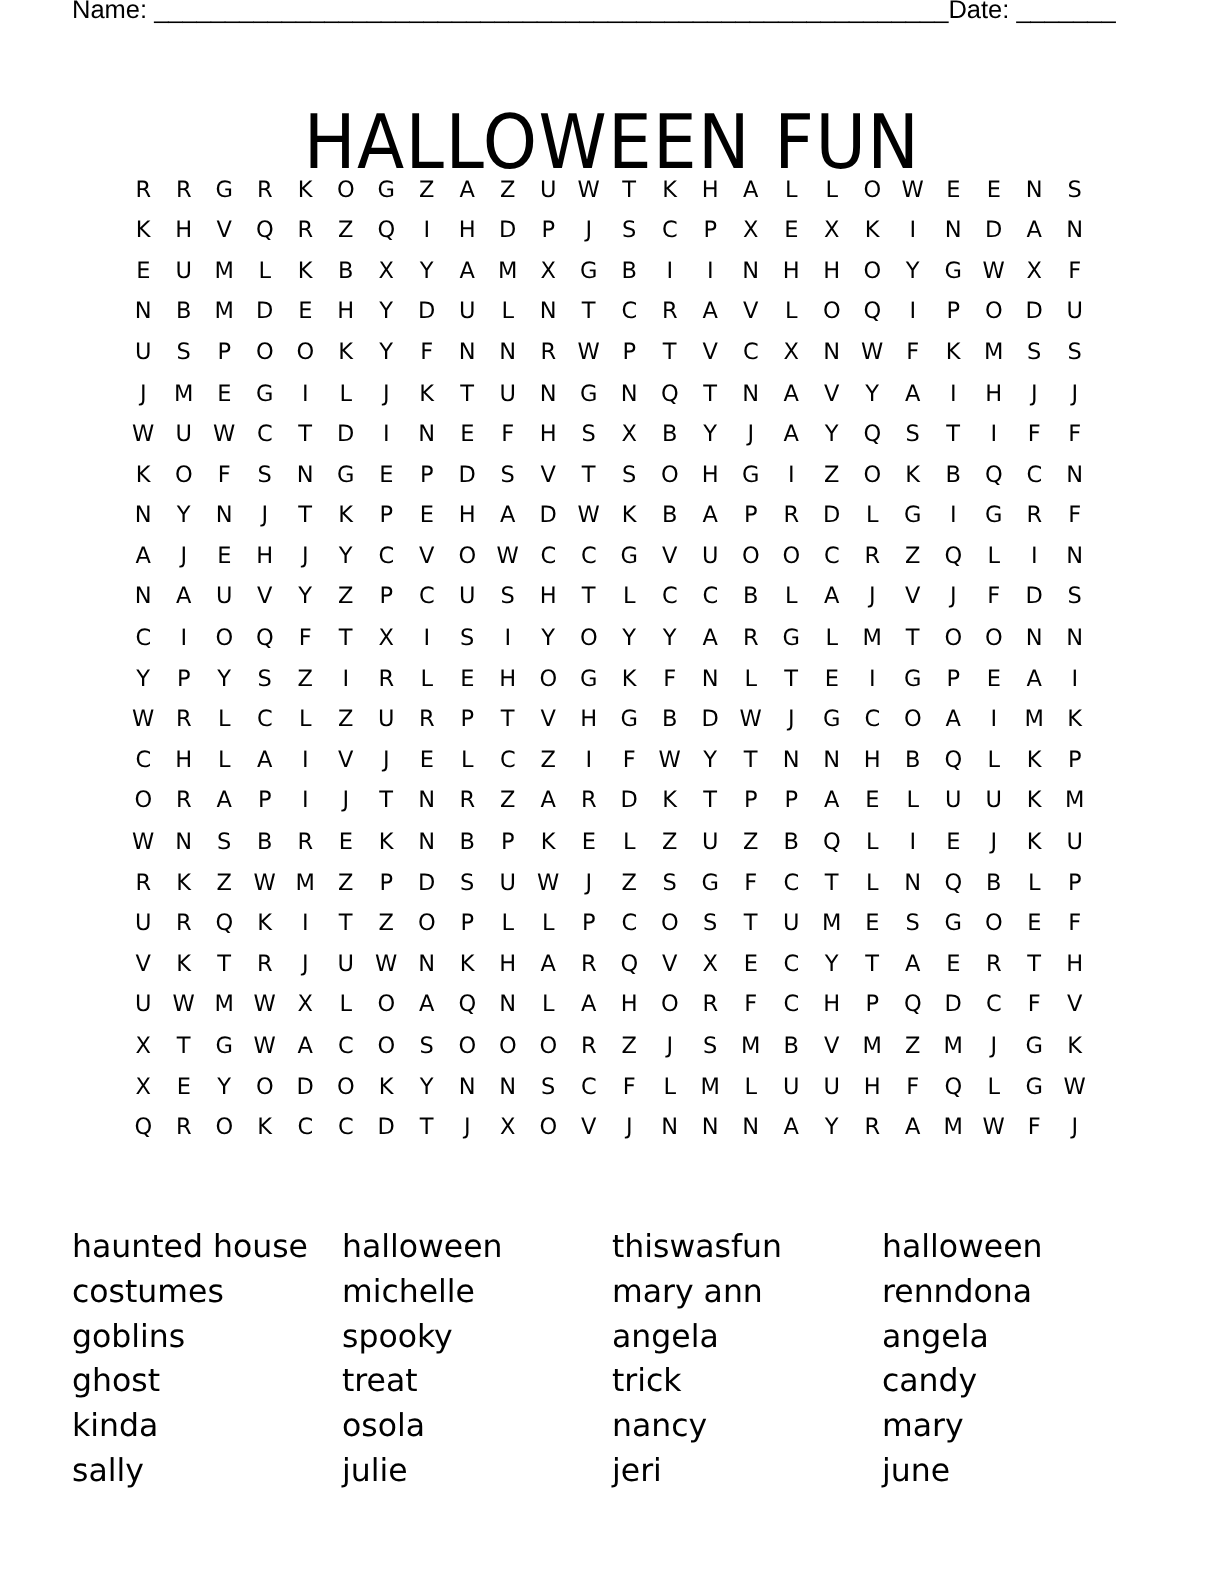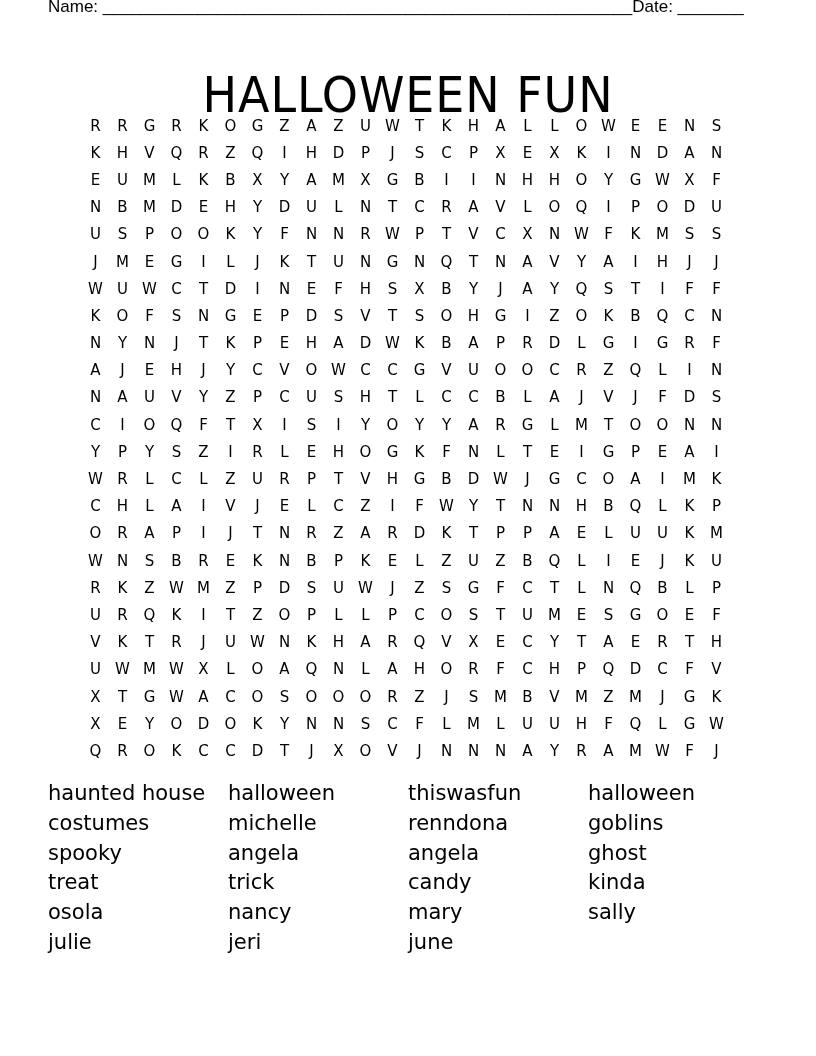--- a/index.html
+++ b/index.html
@@ -21,21 +21,21 @@
     grid-auto-rows: 27.2px;
     font-family: "DejaVu Sans", sans-serif; font-size: 15px;
   }
   .cell { display: flex; align-items: center; justify-content: center; }
   .words {
     position: absolute; top: 779px; left: 48px;
     display: grid; grid-template-columns: repeat(4, 180px);
     grid-auto-rows: 29.8px;
     font-family: "DejaVu Sans", sans-serif; font-size: 21px;
   }
-  .word { white-space: nowrap; line-height: 29.8px; }
+  .word { white-space: nowrap; line-height: 29.8px; margin-top: 38px; }
 </style>
 </head>
 <body>
 
 <div class="header-line">
   <span>Name: ________________________________________________________</span>
   <span>Date: _______</span>
 </div>
 
 <h1 class="title">HALLOWEEN FUN</h1>
@@ -619,20 +619,21 @@
     <div class="cell">J</div>
   </div>
 
 <div class="words" id="words">
     <div class="word">haunted house</div>
     <div class="word">halloween</div>
     <div class="word">thiswasfun</div>
     <div class="word">halloween</div>
     <div class="word">costumes</div>
     <div class="word">michelle</div>
+    <div class="word">mary ann</div>
     <div class="word">renndona</div>
     <div class="word">goblins</div>
     <div class="word">spooky</div>
     <div class="word">angela</div>
     <div class="word">angela</div>
     <div class="word">ghost</div>
     <div class="word">treat</div>
     <div class="word">trick</div>
     <div class="word">candy</div>
     <div class="word">kinda</div>

